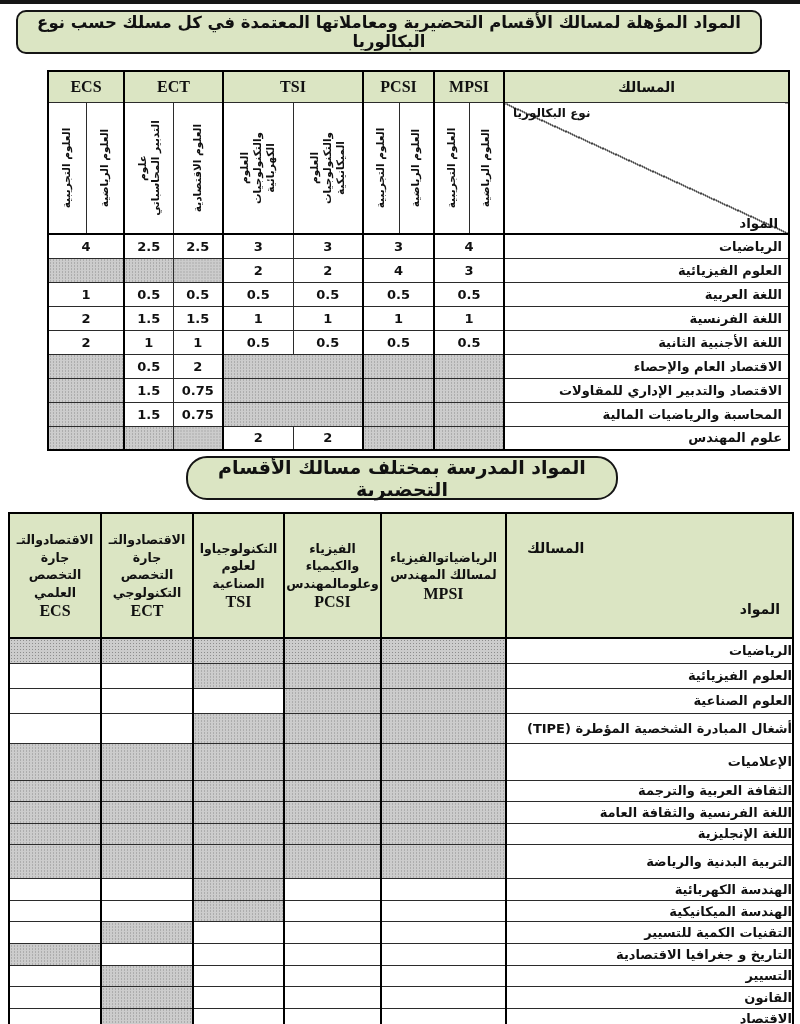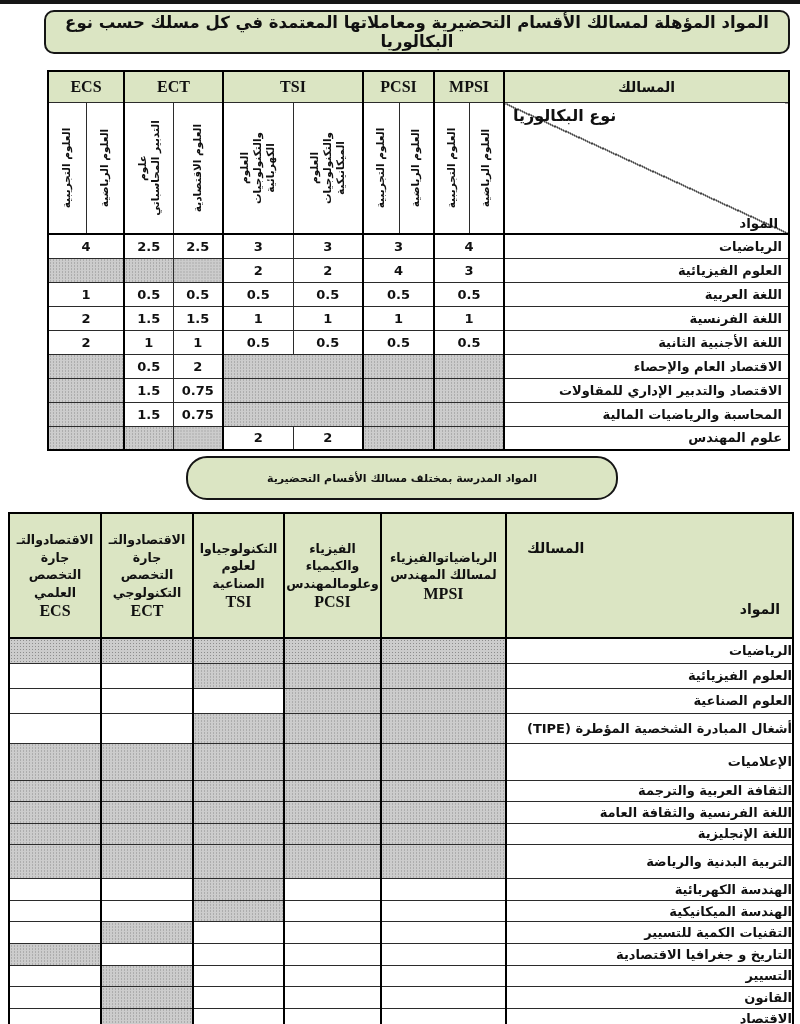--- a/index.html
+++ b/index.html
@@ -3,22 +3,22 @@
 <meta charset="utf-8">
 <style>
   html,body{margin:0;padding:0;background:#ffffff;}
   #page{position:relative;width:800px;height:1024px;background:#ffffff;overflow:hidden;
         font-family:"DejaVu Sans","Liberation Sans",sans-serif;color:#111;}
   #topline{position:absolute;left:0;top:0;width:800px;height:4px;background:#161616;}
 
   .titlebox{position:absolute;background:#dbe5c3;border:2.5px solid #151515;border-radius:10px;
             display:flex;align-items:center;justify-content:center;direction:rtl;
             font-weight:700;text-align:center;}
-  #title1{left:44px;top:10px;width:742px;height:40px;font-size:16.5px;}
-  #title2{left:186px;top:456px;width:428px;height:40px;font-size:11px;border-radius:21px;}
+  #title1{left:16px;top:10px;width:742px;height:40px;font-size:16.5px;}
+  #title2{left:186px;top:456px;width:428px;height:40px;font-size:19px;border-radius:21px;}
 
   table{border-collapse:collapse;table-layout:fixed;}
   #t1{position:absolute;left:47px;top:70px;width:741px;border:2.5px solid #000;}
   #t2{position:absolute;left:8px;top:512px;width:784px;border:2.5px solid #000;}
   #t1 th,#t1 td,#t2 th,#t2 td{border:1px solid #2b2b2b;padding:0;overflow:hidden;}
   .bl2{border-left:2px solid #000 !important;}
   .bb2{border-bottom:2px solid #000 !important;}
 
   .ghead th{background:#dbe5c3;height:30px;vertical-align:middle;text-align:center;}
   .code{font-family:"Liberation Serif","DejaVu Serif",serif;font-weight:600;font-size:16px;}
@@ -28,21 +28,21 @@
   .vtext{position:absolute;left:50%;top:50%;width:124px;
          transform:translate(-50%,-50%) rotate(-90deg);
          text-align:center;direction:rtl;white-space:pre-line;
          font-size:10.5px;font-weight:700;line-height:1.25;}
 
   .diag{position:relative;background-color:#fff;
         background-image:linear-gradient(to top right,
           rgba(0,0,0,0) calc(50% - 0.7px), #3a3a3a calc(50% - 0.7px),
           #3a3a3a calc(50% + 0.7px), rgba(0,0,0,0) calc(50% + 0.7px));}
   .diag.green{background-color:#dbe5c3;}
-  .dt{position:absolute;font-weight:700;font-size:16px;direction:rtl;}
+  .dt{position:absolute;font-weight:700;font-size:12px;direction:rtl;}
   .db{position:absolute;font-weight:700;font-size:13.5px;direction:rtl;}
   #t1 .dt{left:8px;top:3px;}   #t1 .db{right:10px;bottom:2px;}
   #t2 .dt{left:20px;top:26px;font-size:14px;} #t2 .db{right:12px;bottom:20px;font-size:14px;}
 
   #t1 tbody tr{height:24px;}
   #t1 tbody td{text-align:center;vertical-align:middle;font-weight:700;font-size:13px;}
   .rl{text-align:right !important;direction:rtl;padding:0 6px 0 2px !important;
       font-size:13.5px;white-space:nowrap;}
 
   .h2row th{background:#dbe5c3;height:123px;vertical-align:middle;text-align:center;border-bottom:2px solid #000 !important;}

